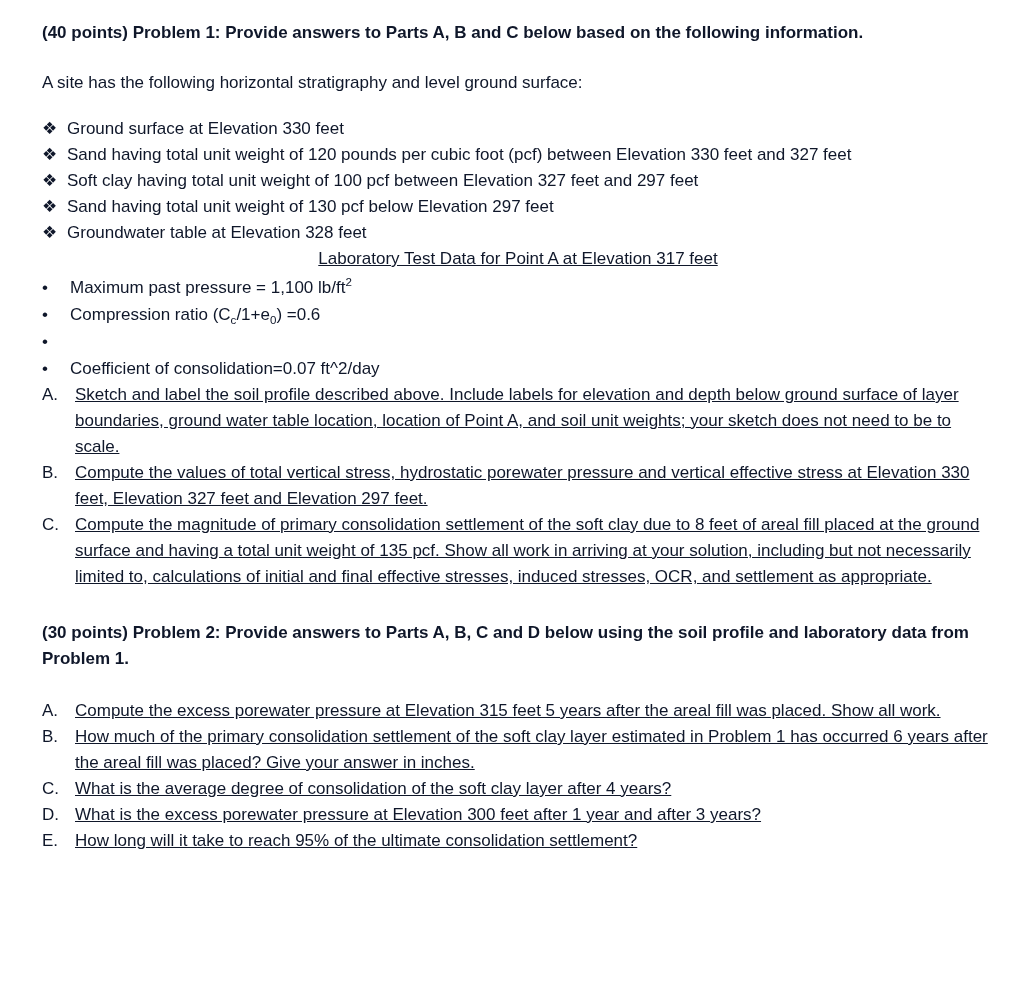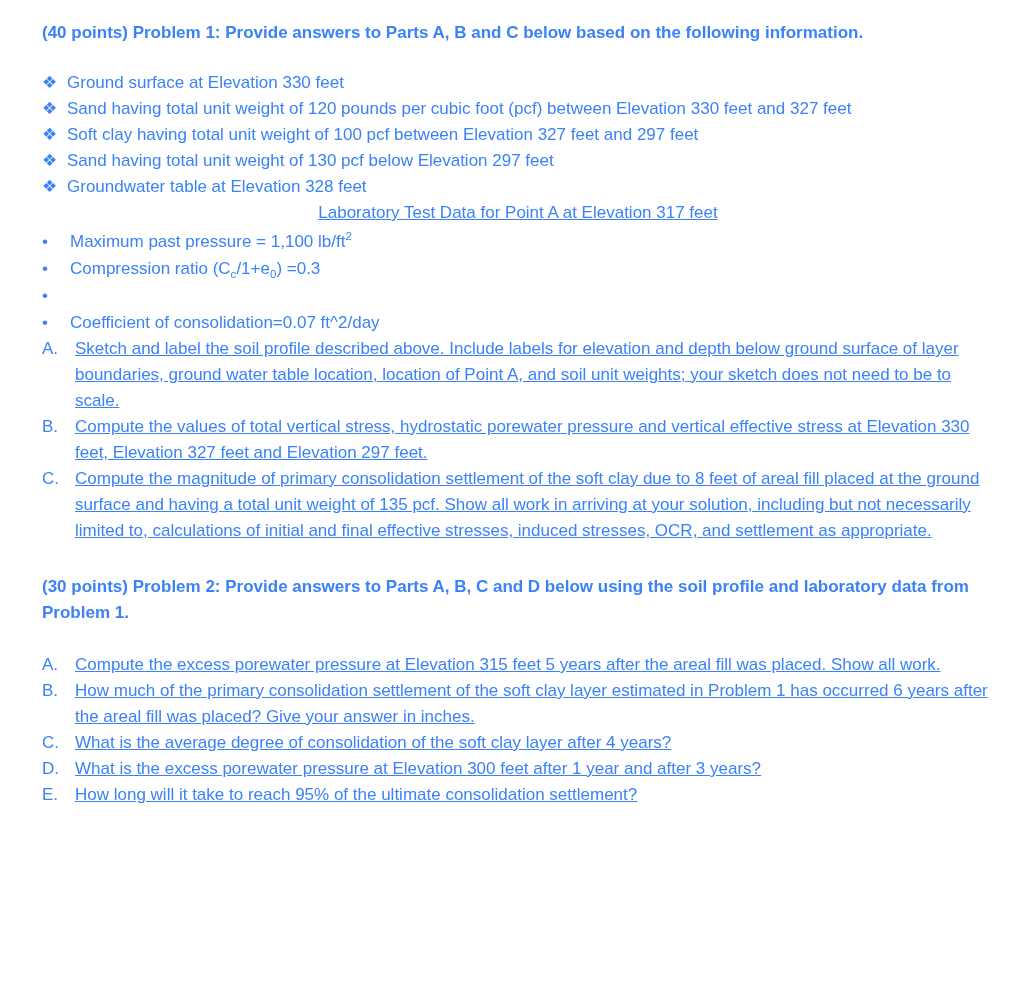--- a/index.html
+++ b/index.html
@@ -9,21 +9,21 @@
   }
   .page {
     width: 1024px;
     min-height: 991px;
     box-sizing: border-box;
     background: #ffffff;
     padding: 20px 30px 30px 42px;
     font-family: "Liberation Sans", "DejaVu Sans", sans-serif;
     font-size: 17px;
     line-height: 26px;
-    color: #3b82f6;
+    color: #0f172a;
   }
   .heading {
     font-weight: bold;
     margin: 0 0 24px 0;
   }
   .para {
     margin: 0 0 20px 0;
   }
   ul.plainlist {
     list-style: none;
@@ -78,20 +78,21 @@
     line-height: 0;
   }
 </style>
 </head>
 <body>
 
 <div class="page">
 
   <p class="heading">(40 points) Problem 1:  Provide answers to Parts A, B and C below based on the following information.</p>
 
+  <p class="para">A site has the following horizontal stratigraphy and level ground surface:</p>
 
   <ul class="plainlist diamond-list">
     <li>
       <span class="marker">❖</span>
       <span>Ground surface at Elevation 330 feet</span>
     </li>
     <li>
       <span class="marker">❖</span>
       <span>Sand having total unit weight of 120 pounds per cubic foot (pcf) between Elevation 330 feet and 327 feet</span>
     </li>
@@ -111,21 +112,21 @@
 
   <p class="lab-heading">Laboratory Test Data for Point A at Elevation 317 feet</p>
 
   <ul class="plainlist dot-list">
     <li>
       <span class="marker">•</span>
       <span><span>Maximum past pressure = 1,100 lb/ft</span><sup>2</sup></span>
     </li>
     <li>
       <span class="marker">•</span>
-      <span><span>Compression ratio (C</span><sub>c</sub><span>/1+e</span><sub>0</sub><span>) =0.3</span></span>
+      <span><span>Compression ratio (C</span><sub>c</sub><span>/1+e</span><sub>0</sub><span>) =0.6</span></span>
     </li>
     <li>
       <span class="marker">•</span>
     </li>
     <li>
       <span class="marker">•</span>
       <span>Coefficient of consolidation=0.07 ft^2/day</span>
     </li>
   </ul>
 

